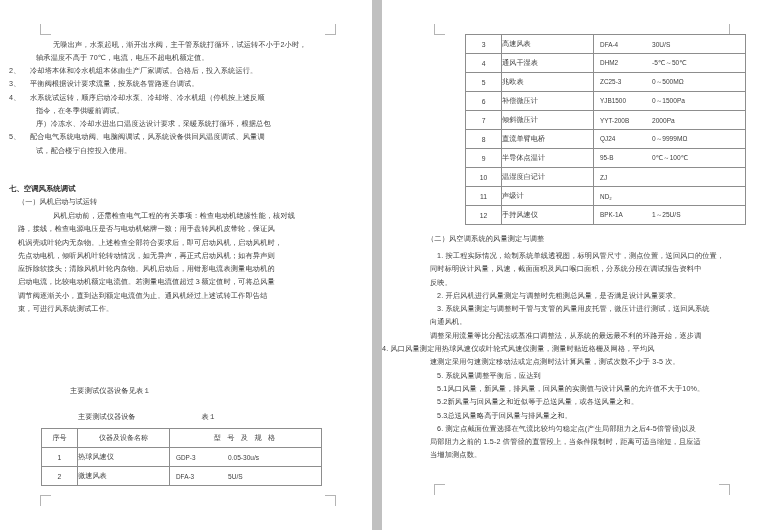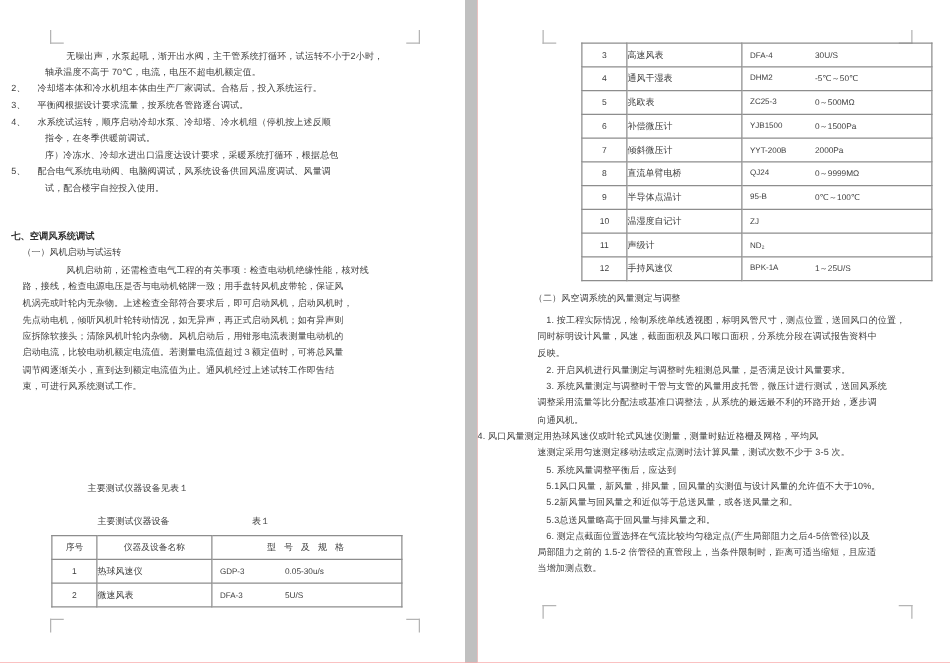--- a/index.html
+++ b/index.html
@@ -6,21 +6,21 @@
   html, body {
     margin: 0; padding: 0;
     width: 760px; height: 530px;
     background: #ffffff;
     font-family: "Liberation Sans", "DejaVu Sans", sans-serif;
     overflow: hidden;
   }
   #viewer {
     position: relative;
     width: 760px; height: 530px;
-    background: #ef4444;
+    background: #fef9c3;
     display: flex;
     flex-direction: row;
   }
   .page {
     position: relative;
     background: #ffffff;
     height: 530px;
     overflow: hidden;
   }
   .page-left  { width: 373px; }
@@ -350,22 +350,22 @@
 
       <div class="content" style="left:0; top:249px; width:377px;">
 
         <div class="p" style="padding-left:55px;">1. 按工程实际情况，绘制系统单线透视图，标明风管尺寸，测点位置，送回风口的位置，</div>
         <div class="p" style="padding-left:48px;">同时标明设计风量，风速，截面面积及风口喉口面积，分系统分段在调试报告资料中</div>
         <div class="p" style="padding-left:48px;">反映。</div>
 
         <div class="p" style="padding-left:55px;">2. 开启风机进行风量测定与调整时先粗测总风量，是否满足设计风量要求。</div>
 
         <div class="p" style="padding-left:55px;">3. 系统风量测定与调整时干管与支管的风量用皮托管，微压计进行测试，送回风系统</div>
+        <div class="p" style="padding-left:48px;">向通风机。</div>
         <div class="p" style="padding-left:48px;">调整采用流量等比分配法或基准口调整法，从系统的最远最不利的环路开始，逐步调</div>
-        <div class="p" style="padding-left:48px;">向通风机。</div>
 
         <div class="p" style="">4. 风口风量测定用热球风速仪或叶轮式风速仪测量，测量时贴近格栅及网格，平均风</div>
         <div class="p" style="padding-left:48px;">速测定采用匀速测定移动法或定点测时法计算风量，测试次数不少于 3-5 次。</div>
 
         <div class="p" style="padding-left:55px;">5. 系统风量调整平衡后，应达到</div>
         <div class="p" style="padding-left:55px;">5.1风口风量，新风量，排风量，回风量的实测值与设计风量的允许值不大于10%。</div>
         <div class="p" style="padding-left:55px;">5.2新风量与回风量之和近似等于总送风量，或各送风量之和。</div>
         <div class="p" style="padding-left:55px;">5.3总送风量略高于回风量与排风量之和。</div>
 
         <div class="p" style="padding-left:55px;">6. 测定点截面位置选择在气流比较均匀稳定点(产生局部阻力之后4-5倍管径)以及</div>

